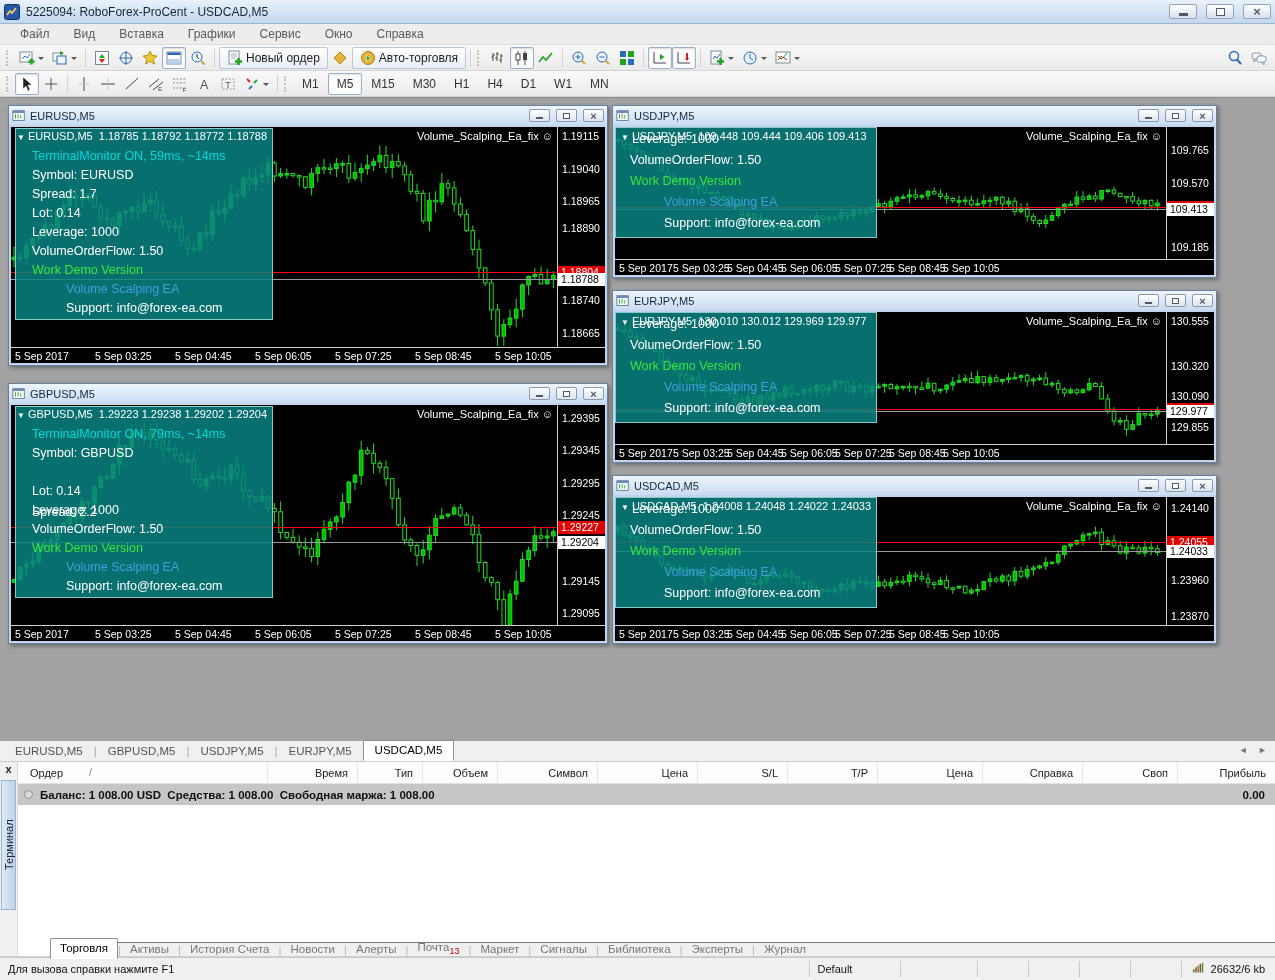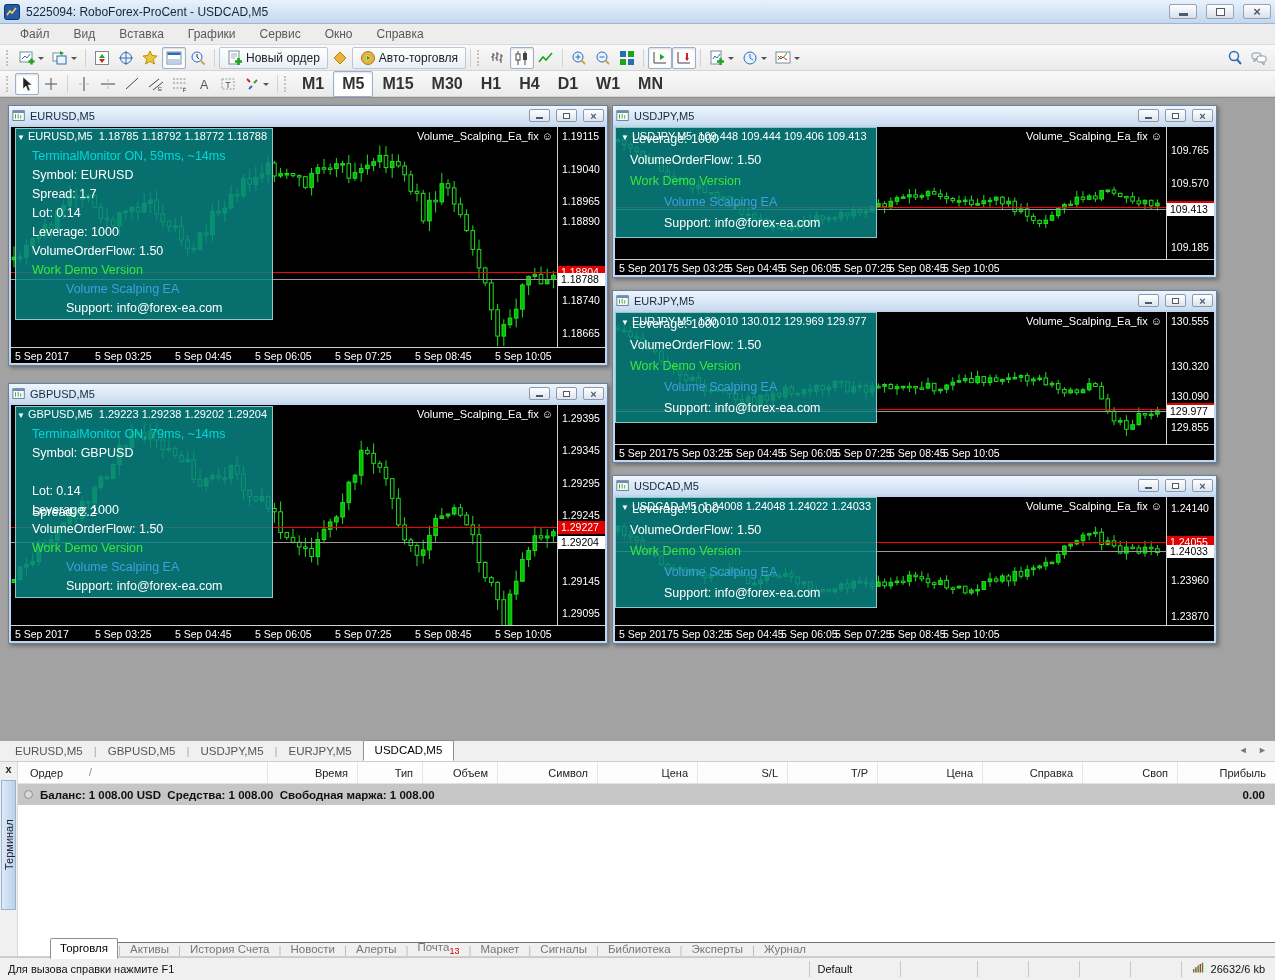--- a/index.html
+++ b/index.html
@@ -25,21 +25,21 @@
     border-bottom:1px solid #d4d4d4;padding:0 4px;}
   .grip{width:5px;height:16px;border-left:2px dotted #c3c3c3;margin:0 4px 0 2px;}
   .sep{width:1px;height:18px;background:#d2d2d2;margin:0 4px;}
   .tbtn{height:22px;min-width:24px;display:flex;align-items:center;justify-content:center;gap:3px;
     border:1px solid transparent;border-radius:2px;padding:0 3px;font-size:12px;color:#222;}
   .tbtn svg{width:16px;height:16px;display:block;}
   .tbtn.pressed{background:#fdfdfd;border-color:#9ab0cc;box-shadow:inset 0 1px 2px rgba(0,0,0,.14);}
   .tbtn.labeled{border:1px solid #b9c7d9;background:linear-gradient(#ffffff,#e9eff7);padding:0 7px;}
   .caret{width:0;height:0;border:3px solid transparent;border-top-color:#555;margin-top:5px;}
   .tb-right{margin-left:auto;display:flex;align-items:center;}
-  .tf{font-size:16px;color:#333;padding:3px 8px;border:1px solid transparent;border-radius:2px;font-weight:bold;}
+  .tf{font-size:12px;color:#333;padding:3px 8px;border:1px solid transparent;border-radius:2px;}
   .tf.pressed{background:#fff;border-color:#9ab0cc;box-shadow:inset 0 1px 2px rgba(0,0,0,.12);}
 
   
   .mdi{position:relative;height:644px;background:#a2a2a2;border-top:1px solid #8f8f8f;}
   .chart-window{position:absolute;border:1px solid #66809f;background:#c3d5eb;box-shadow:2px 2px 4px rgba(0,0,0,.35);}
   .cw-title{height:19px;display:flex;align-items:center;gap:4px;padding:0 3px;
     background:linear-gradient(#eef5fd,#c9dcf1);font-size:11px;color:#16273e;}
   .cw-title svg{width:14px;height:14px;}
   .cw-title .lbl{flex:1;}
   .wbtn-s{width:21px;height:13px;border:1px solid #8a99ad;border-radius:2px;margin-left:2px;
@@ -657,21 +657,21 @@
               <div class="ov-line" style="color: rgb(63, 159, 223); top: 153px; left: 50px;">Volume Scalping EA</div>
               <div class="ov-line" style="color: rgb(255, 255, 255); top: 172px; left: 50px;">Support: info@forex-ea.com</div>
             </div>
             <div class="quote"><span class="tri">▼</span><span>EURUSD,M5  1.18785 1.18792 1.18772 1.18788</span></div>
             <div class="ea-badge"><span>Volume_Scalping_Ea_fix</span><span> ☺</span></div>
           </div>
           <div class="cw-scale">
             <div class="scale-label" style="top: 3px;">1.19115</div>
             <div class="scale-label" style="top: 36px;">1.19040</div>
             <div class="scale-label" style="top: 68px;">1.18965</div>
-            <div class="scale-label" style="top: 88px;">1.18890</div>
+            <div class="scale-label" style="top: 95px;">1.18890</div>
             <div class="scale-label" style="top: 167px;">1.18740</div>
             <div class="scale-label" style="top: 200px;">1.18665</div>
             <div class="px-box ask-box" style="top: 139px;">1.18804</div>
             <div class="px-box bid-box" style="top: 146px;">1.18788</div>
           </div>
           <div class="cw-axis">
             <span class="time-label" style="left: 4px;">5 Sep 2017</span>
             <span class="time-label" style="left: 84px;">5 Sep 03:25</span>
             <span class="time-label" style="left: 164px;">5 Sep 04:45</span>
             <span class="time-label" style="left: 244px;">5 Sep 06:05</span>

